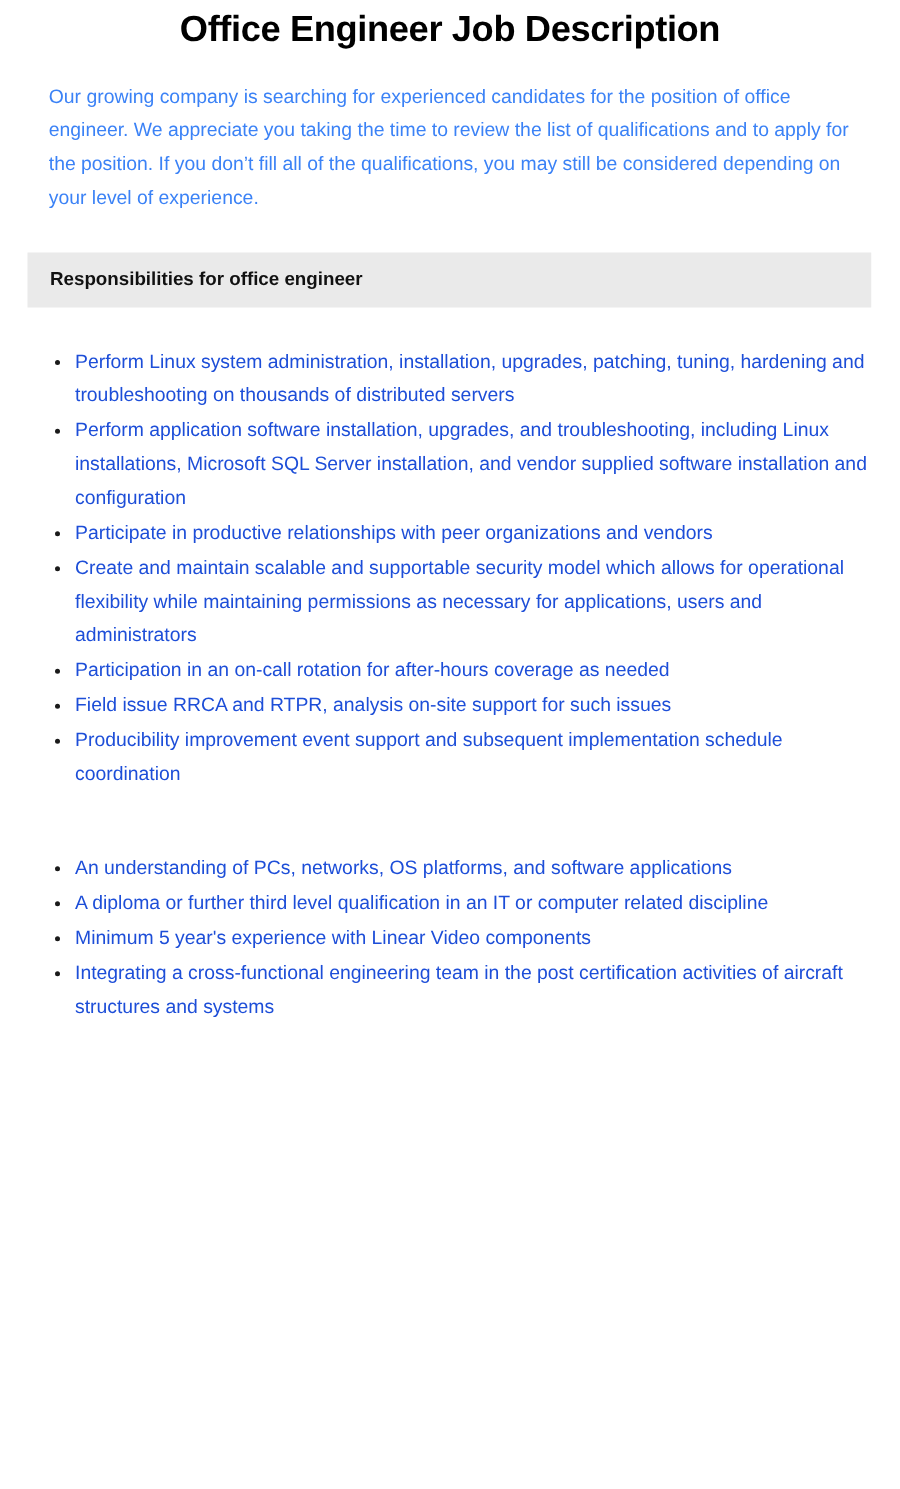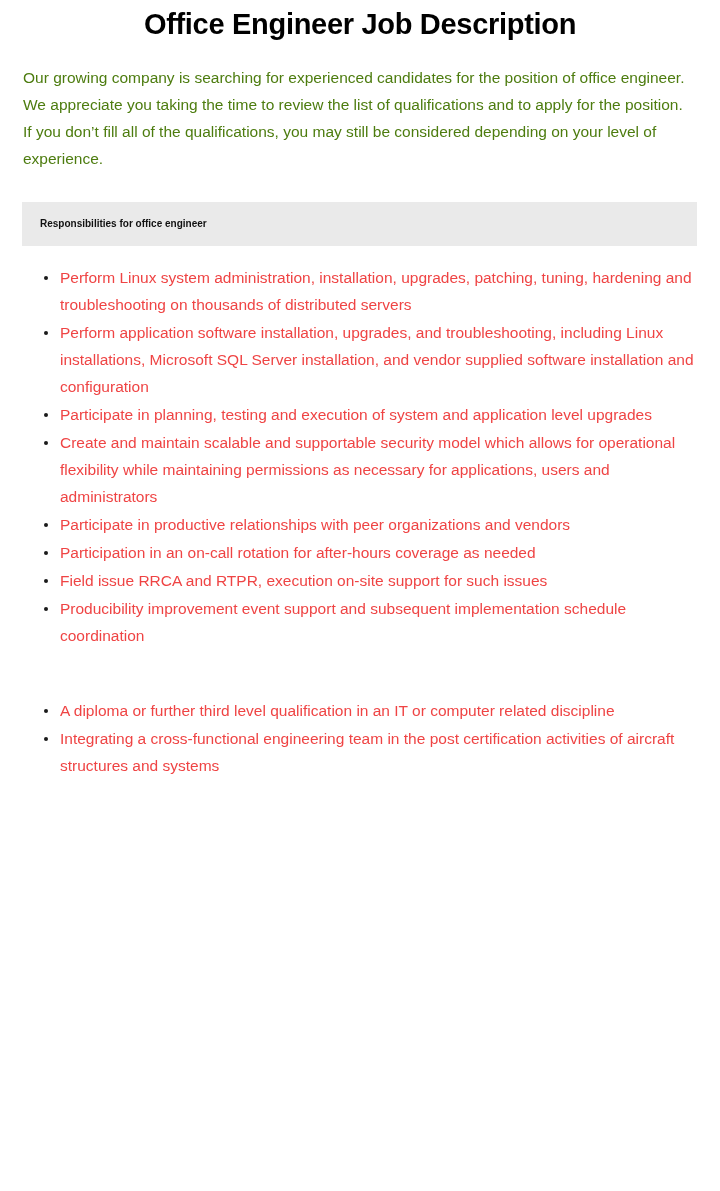--- a/index.html
+++ b/index.html
@@ -26,54 +26,54 @@
     padding: 4px 22px 0 22px;
     text-align: center;
     font-size: 29px;
     line-height: 40px;
     font-weight: bold;
     letter-spacing: -0.3px;
     color: #000000;
   }
 
   .intro {
-    margin: 20px 0 0 0;
+    margin: 20px 0 0 16px;
     padding: 0 26px 0 23px;
     font-size: 15.5px;
     line-height: 27px;
-    color: #4d7c0f;
+    color: #3b82f6;
   }
 
   .section {
     margin-top: 30px;
   }
 
   .section-header {
-    margin: 0 23px 0 22px;
+    margin: 0 23px 12px 22px;
     background: #eaeaea;
     padding: 12px 18px 12px 18px;
-    font-size: 10px;
+    font-size: 15px;
     line-height: 20px;
     font-weight: bold;
     color: #111111;
   }
 
   .section-list {
     list-style: none;
     margin: 0;
     padding: 18px 26px 0 44px;
   }
 
   .section-list li {
     position: relative;
     padding-left: 16px;
     margin-bottom: 1px;
     font-size: 15.5px;
     line-height: 27px;
-    color: #ef4444;
+    color: #1d4ed8;
   }
 
   .section-list li::before {
     content: "";
     position: absolute;
     left: 0;
     top: 12px;
     width: 4px;
     height: 4px;
     border-radius: 50%;
@@ -87,29 +87,30 @@
 
   <h1 class="doc-title">Office Engineer Job Description</h1>
 
   <p class="intro">Our growing company is searching for experienced candidates for the position of office engineer. We appreciate you taking the time to review the list of qualifications and to apply for the position. If you don’t fill all of the qualifications, you may still be considered depending on your level of experience.</p>
 
   <section class="section">
     <div class="section-header">Responsibilities for office engineer</div>
     <ul class="section-list">
       <li>Perform Linux system administration, installation, upgrades, patching, tuning, hardening and troubleshooting on thousands of distributed servers</li>
       <li>Perform application software installation, upgrades, and troubleshooting, including Linux installations, Microsoft SQL Server installation, and vendor supplied software installation and configuration</li>
-      <li>Participate in planning, testing and execution of system and application level upgrades</li>
+      <li>Participate in productive relationships with peer organizations and vendors</li>
       <li>Create and maintain scalable and supportable security model which allows for operational flexibility while maintaining permissions as necessary for applications, users and administrators</li>
-      <li>Participate in productive relationships with peer organizations and vendors</li>
       <li>Participation in an on-call rotation for after-hours coverage as needed</li>
-      <li>Field issue RRCA and RTPR, execution on-site support for such issues</li>
+      <li>Field issue RRCA and RTPR, analysis on-site support for such issues</li>
       <li>Producibility improvement event support and subsequent implementation schedule coordination</li>
     </ul>
   </section>
 
   <section class="section">
     <ul class="section-list">
+      <li>An understanding of PCs, networks, OS platforms, and software applications</li>
       <li>A diploma or further third level qualification in an IT or computer related discipline</li>
+      <li>Minimum 5 year's experience with Linear Video components</li>
       <li>Integrating a cross-functional engineering team in the post certification activities of aircraft structures and systems</li>
     </ul>
   </section>
 
 </div>
 
 </body></html>

